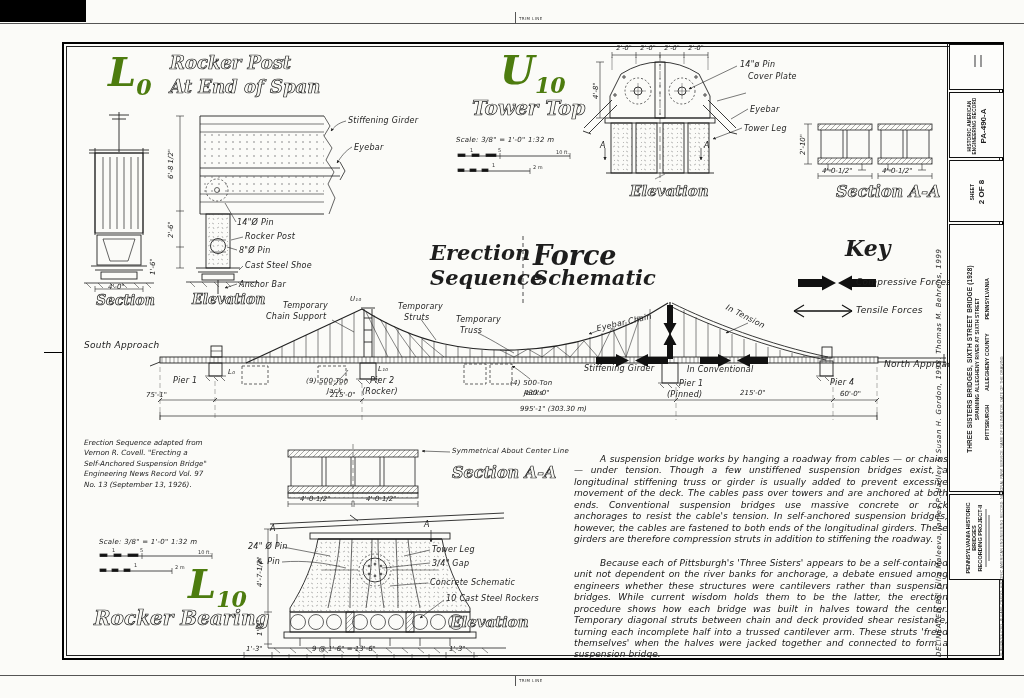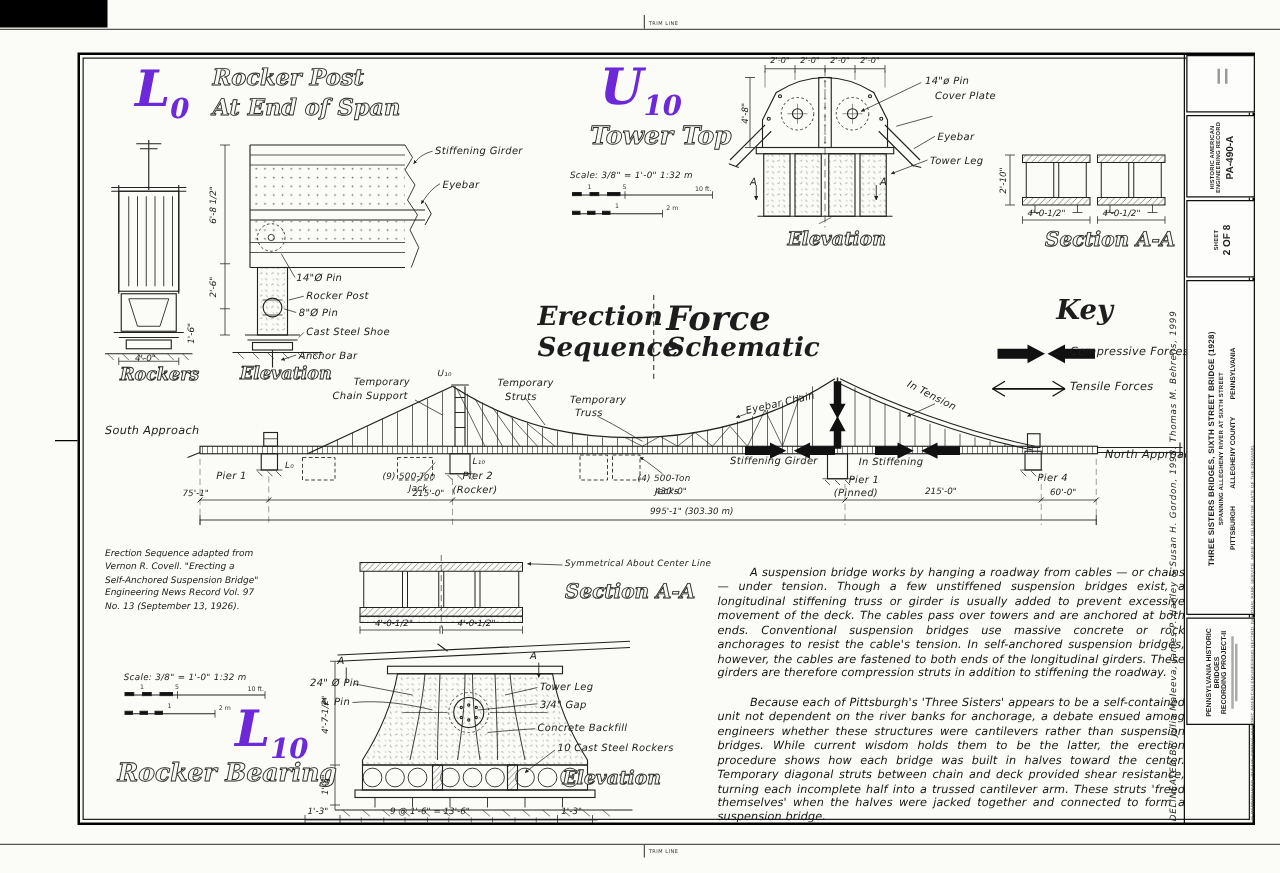--- a/index.html
+++ b/index.html
@@ -7,21 +7,21 @@
 body{position:relative;background:#fbfbf8;font-family:"Liberation Sans",sans-serif;overflow:hidden;color:#1c1c1c}
 .abs{position:absolute}
 svg.lines{position:absolute;left:0;top:0;pointer-events:none}
 .t{position:absolute;font:italic 8px "DejaVu Sans",sans-serif;letter-spacing:.25px;white-space:nowrap;color:#1c1c1c}
 .t7{font-size:7px}
 .t9{font-size:9px}
 .dim{position:absolute;font:italic 7px "DejaVu Sans",sans-serif;white-space:nowrap;color:#222}
 .vdim{position:absolute;font:italic 7px "DejaVu Sans",sans-serif;white-space:nowrap;color:#222;transform-origin:0 0;transform:rotate(-90deg)}
 .ser{position:absolute;font-family:"DejaVu Serif",serif;font-style:italic;font-weight:700;white-space:nowrap;color:#1d1d1d}
 .outl{position:absolute;font-family:"DejaVu Serif",serif;font-style:italic;font-weight:700;white-space:nowrap;color:#f7f7f2;-webkit-text-stroke:.7px #2c2c2c;text-shadow:0 0 .6px #2c2c2c}
-.bigtag{position:absolute;font-family:"DejaVu Serif",serif;font-style:italic;font-weight:700;font-size:40px;line-height:1;color:#6d28d9}
+.bigtag{position:absolute;font-family:"DejaVu Serif",serif;font-style:italic;font-weight:700;font-size:40px;line-height:1;color:#4d7c0f}
 .bigtag sub{font-size:55%}
 .tiny{position:absolute;font:5px "DejaVu Sans",sans-serif;color:#333;white-space:nowrap}
 .para{position:absolute;width:374px;font:italic 9px/1.27 "DejaVu Sans",sans-serif;color:#151515;text-align:justify;text-indent:26px;letter-spacing:.1px}
 .cite{font:italic 7.2px/1.45 "DejaVu Sans",sans-serif;color:#222;white-space:nowrap}
 .cell{position:absolute;left:949px;width:55px;border:1px solid #111;background:#fdfdfb}
 .tbrot{position:absolute;left:1px;transform-origin:0 0;transform:rotate(-90deg);display:flex;flex-direction:column;align-items:center;justify-content:center;text-align:center}
 .tb1{font:700 4.6px "Liberation Sans",sans-serif;letter-spacing:.2px}
 .tb2{font:700 8px "Liberation Sans",sans-serif;margin-top:2px}
 .vrot{position:absolute;transform-origin:0 0;transform:rotate(-90deg);white-space:nowrap}
 </style>
@@ -273,31 +273,31 @@
 <div class="abs" style="left:66px;top:46px;width:934px;height:610px;border:1px solid #222"></div>
 <div class="abs" style="left:947px;top:43px;width:1px;height:616px;background:#111"></div>
 
 <div class="bigtag" style="left:108px;top:52px"><span>L</span><sub>0</sub></div>
 <div class="outl" style="left:170px;top:52px;font-size:18px">Rocker Post</div>
 <div class="outl" style="left:170px;top:76px;font-size:18px">At End of Span</div>
 <div class="vdim" style="left:167px;top:179px">6'-8 1/2"</div>
 <div class="vdim" style="left:167px;top:238px">2'-6"</div>
 <div class="vdim" style="left:149px;top:275px">1'-6"</div>
 <div class="dim" style="left:108px;top:283px">4'-0"</div>
-<div class="outl" style="left:96px;top:292px;font-size:14px">Rockers</div>
+<div class="outl" style="left:96px;top:292px;font-size:14px">Section</div>
 <div class="outl" style="left:192px;top:291px;font-size:14px">Elevation</div>
 <div class="t" style="left:348px;top:116px">Stiffening Girder</div>
 <div class="t" style="left:354px;top:143px">Eyebar</div>
 <div class="t" style="left:237px;top:218px">14"Ø Pin</div>
 <div class="t" style="left:245px;top:232px">Rocker Post</div>
 <div class="t" style="left:239px;top:246px">8"Ø Pin</div>
 <div class="t" style="left:245px;top:261px">Cast Steel Shoe</div>
 <div class="t" style="left:239px;top:280px">Anchor Bar</div>
 
-<div class="bigtag" style="left:480px;top:50px"><span>U</span><sub>10</sub></div>
+<div class="bigtag" style="left:500px;top:50px"><span>U</span><sub>10</sub></div>
 <div class="outl" style="left:472px;top:96px;font-size:20px">Tower Top</div>
 <div class="t7 t" style="left:456px;top:136px">Scale: 3/8" = 1'-0"   1:32 m</div>
 <div class="tiny" style="left:470px;top:147px">1</div>
 <div class="tiny" style="left:498px;top:147px">5</div>
 <div class="tiny" style="left:556px;top:149px">10 ft.</div>
 <div class="tiny" style="left:492px;top:162px">1</div>
 <div class="tiny" style="left:533px;top:164px">2 m</div>
 <div class="dim" style="left:612px;top:44px;width:24px;text-align:center;font-size:6.5px">2'-0"</div>
 <div class="dim" style="left:636px;top:44px;width:24px;text-align:center;font-size:6.5px">2'-0"</div>
 <div class="dim" style="left:660px;top:44px;width:24px;text-align:center;font-size:6.5px">2'-0"</div>
@@ -339,21 +339,21 @@
 <div class="t7 t" style="left:306px;top:377px">(9) 500-Ton</div>
 <div class="t7 t" style="left:327px;top:387px">Jack</div>
 <div class="t" style="left:370px;top:376px">Pier 2</div>
 <div class="t" style="left:362px;top:387px">(Rocker)</div>
 <div class="t7 t" style="left:510px;top:379px">(4) 500-Ton</div>
 <div class="t7 t" style="left:524px;top:389px">Jacks</div>
 <div class="t" style="left:679px;top:379px">Pier 1</div>
 <div class="t" style="left:667px;top:390px">(Pinned)</div>
 <div class="t" style="left:830px;top:378px">Pier 4</div>
 <div class="t" style="left:584px;top:364px">Stiffening Girder</div>
-<div class="t" style="left:687px;top:365px">In Stiffening</div>
+<div class="t" style="left:687px;top:365px">In Conventional</div>
 <div class="t" style="left:596px;top:318px;transform:rotate(-13deg)">Eyebar Chain</div>
 <div class="t" style="left:724px;top:312px;transform:rotate(27deg)">In Tension</div>
 <div class="dim" style="left:146px;top:391px">75'-1"</div>
 <div class="dim" style="left:330px;top:391px">215'-0"</div>
 <div class="dim" style="left:524px;top:389px">430'-0"</div>
 <div class="dim" style="left:740px;top:389px">215'-0"</div>
 <div class="dim" style="left:840px;top:390px">60'-0"</div>
 <div class="dim" style="left:520px;top:405px">995'-1" (303.30 m)</div>
 
 <div class="abs" style="left:84px;top:438px">
@@ -375,21 +375,21 @@
 <div class="t7 t" style="left:452px;top:447px">Symmetrical About Center Line</div>
 <div class="outl" style="left:452px;top:463px;font-size:16px">Section  A-A</div>
 <div class="dim" style="left:300px;top:495px">4'-0-1/2"</div>
 <div class="dim" style="left:366px;top:495px">4'-0-1/2"</div>
 <div class="t" style="left:248px;top:542px">24" Ø Pin</div>
 <div class="t" style="left:257px;top:557px">℄ Pin</div>
 <div class="t" style="left:270px;top:524px">A</div>
 <div class="t" style="left:424px;top:520px">A</div>
 <div class="t" style="left:432px;top:545px">Tower Leg</div>
 <div class="t" style="left:432px;top:559px">3/4" Gap</div>
-<div class="t" style="left:430px;top:578px">Concrete Backfill</div>
+<div class="t" style="left:430px;top:578px">Concrete Schematic</div>
 <div class="t" style="left:446px;top:594px">10 Cast Steel Rockers</div>
 <div class="outl" style="left:450px;top:613px;font-size:15px">Elevation</div>
 <div class="vdim" style="left:256px;top:587px">4'-7-1/2"</div>
 <div class="vdim" style="left:256px;top:636px">1'-8"</div>
 <div class="dim" style="left:246px;top:645px">1'-3"</div>
 <div class="dim" style="left:312px;top:645px">9 @ 1'-6" = 13'-6"</div>
 <div class="dim" style="left:449px;top:645px">1'-3"</div>
 
 <div class="para" style="left:574px;top:454px">A suspension bridge works by hanging a roadway from cables — or chains — under tension.  Though a few unstiffened suspension bridges exist, a longitudinal stiffening truss or girder is usually added to prevent excessive movement of the deck.  The cables pass over towers and are anchored at both ends.  Conventional suspension bridges use massive concrete or rock anchorages to resist the cable's tension.  In self-anchored suspension bridges, however, the cables are fastened to both ends of the longitudinal girders.  These girders are therefore compression struts in addition to stiffening the roadway.</div>
 <div class="para" style="left:574px;top:558px">Because each of Pittsburgh's 'Three Sisters' appears to be a self-contained unit not dependent on the river banks for anchorage, a debate ensued among engineers whether these structures were cantilevers rather than suspension bridges.  While current wisdom holds them to be the latter, the erection procedure shows how each bridge was built in halves toward the center.  Temporary diagonal struts between chain and deck provided shear resistance, turning each incomplete half into a trussed cantilever arm.  These struts 'freed themselves' when the halves were jacked together and connected to form a suspension bridge.</div>

